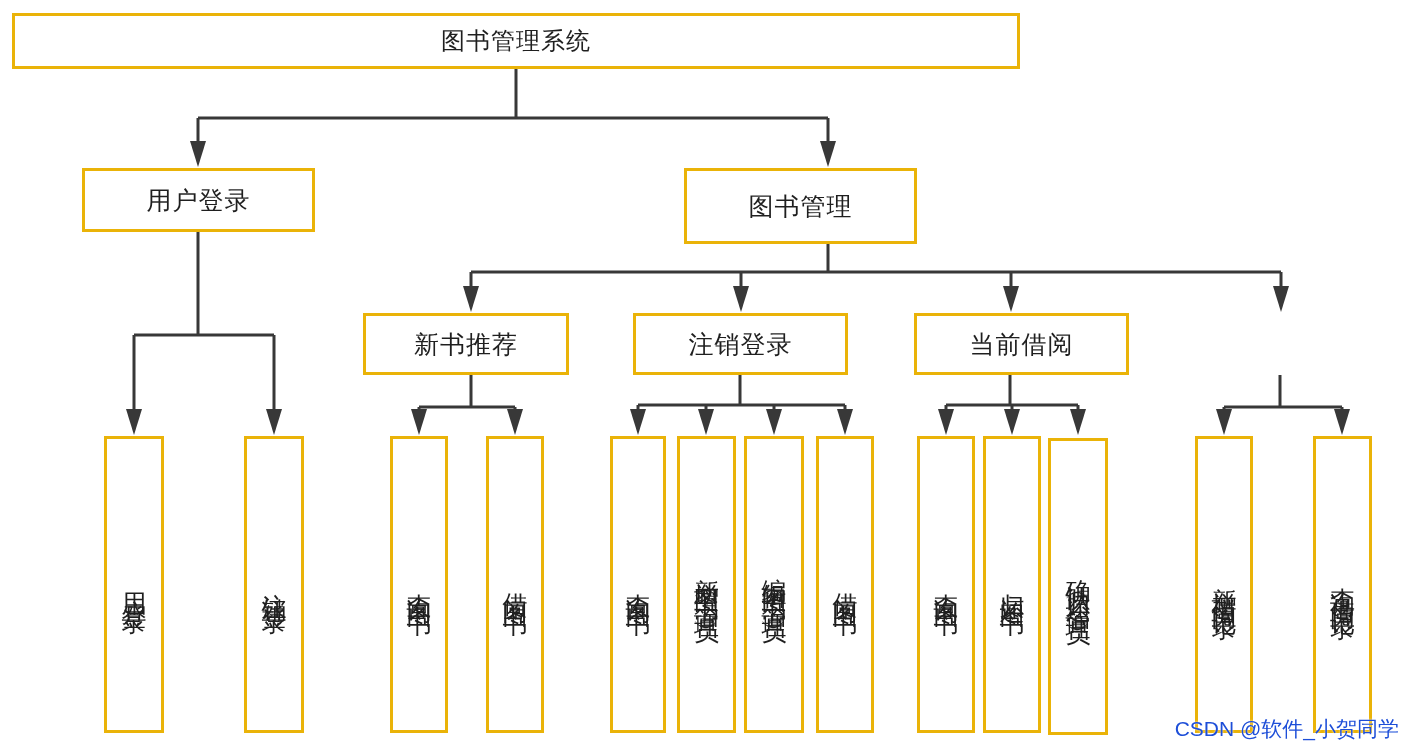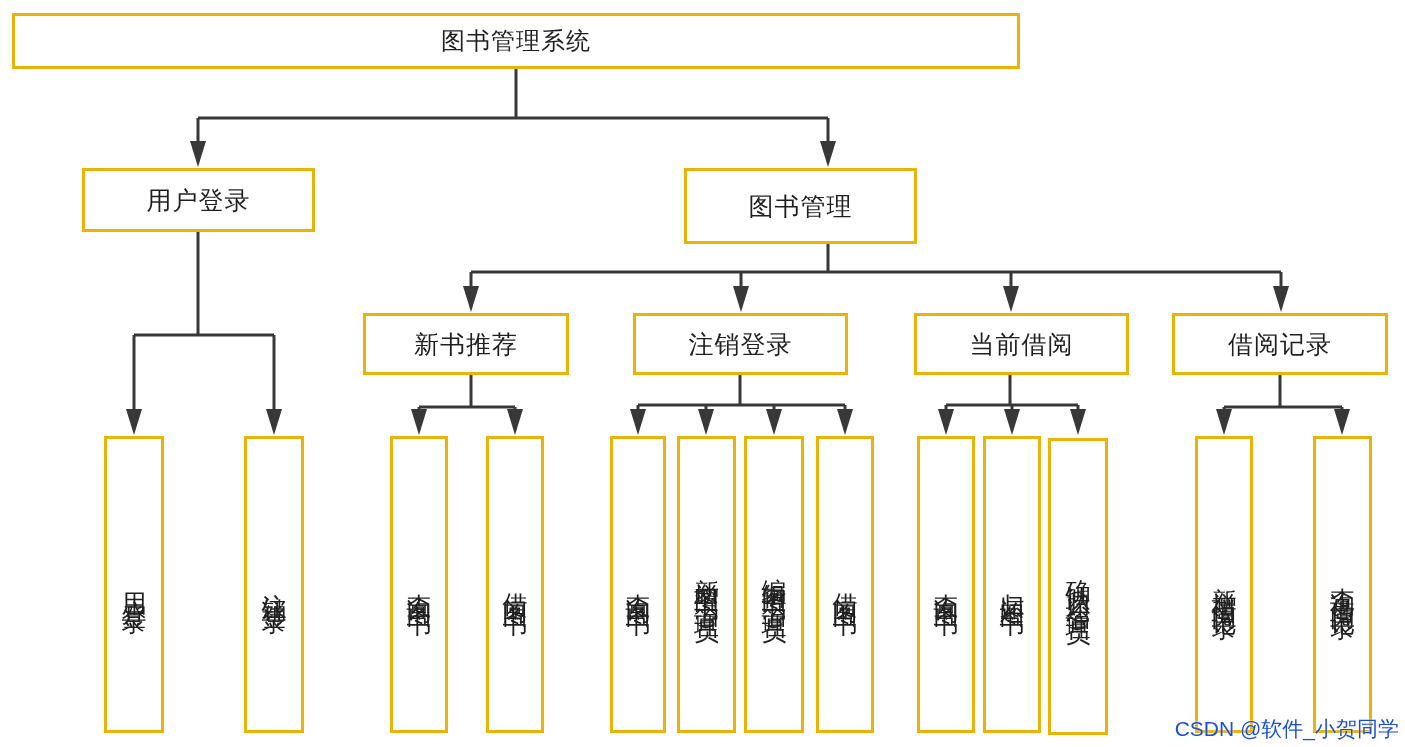--- a/index.html
+++ b/index.html
@@ -123,23 +123,20 @@
 
   <div class="node" style="left:363px; top:313px; width:206px; height:62px;">
     <span class="h-label">新书推荐</span>
   </div>
   <div class="node" style="left:633px; top:313px; width:215px; height:62px;">
     <span class="h-label">注销登录</span>
   </div>
   <div class="node" style="left:903px; top:313px; width:215px; height:62px;margin-left:11px;">
     <span class="h-label">当前借阅</span>
   </div>
-  <div class="node" style="left:1172px; top:313px; width:216px; height:62px;">
-    <span class="h-label">借阅记录</span>
-  </div>
 
   <div class="node" style="left:104px; top:436px; width:60px; height:297px;">
     <span class="v-label">用户登录</span>
   </div>
   <div class="node" style="left:244px; top:436px; width:60px; height:297px;">
     <span class="v-label">注销登录</span>
   </div>
 
   <div class="node" style="left:390px; top:436px; width:58px; height:297px;">
     <span class="v-label">查询图书</span>

